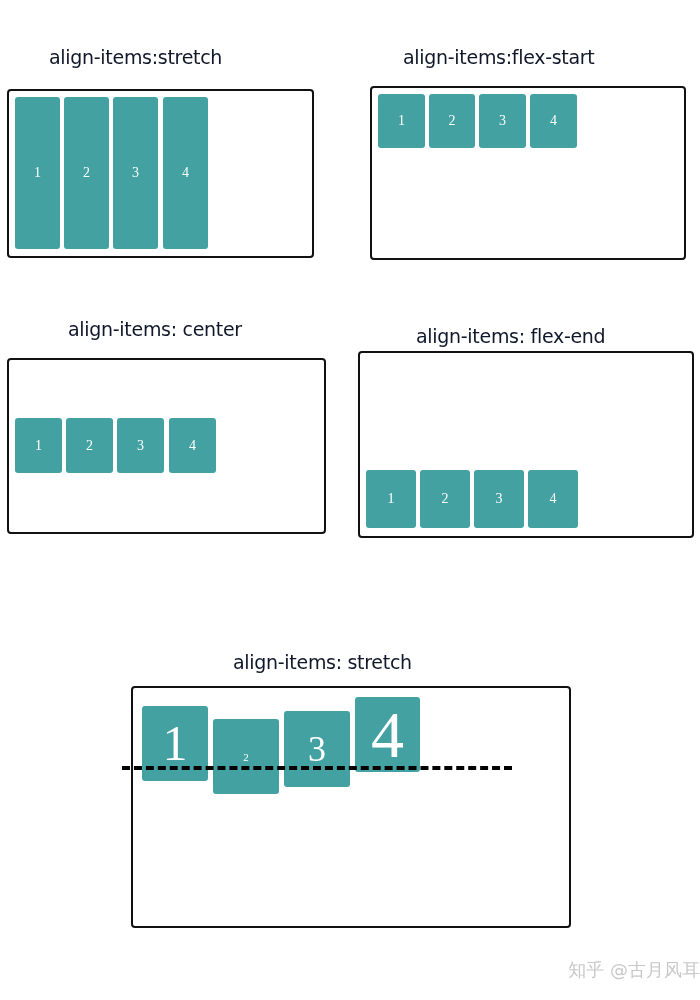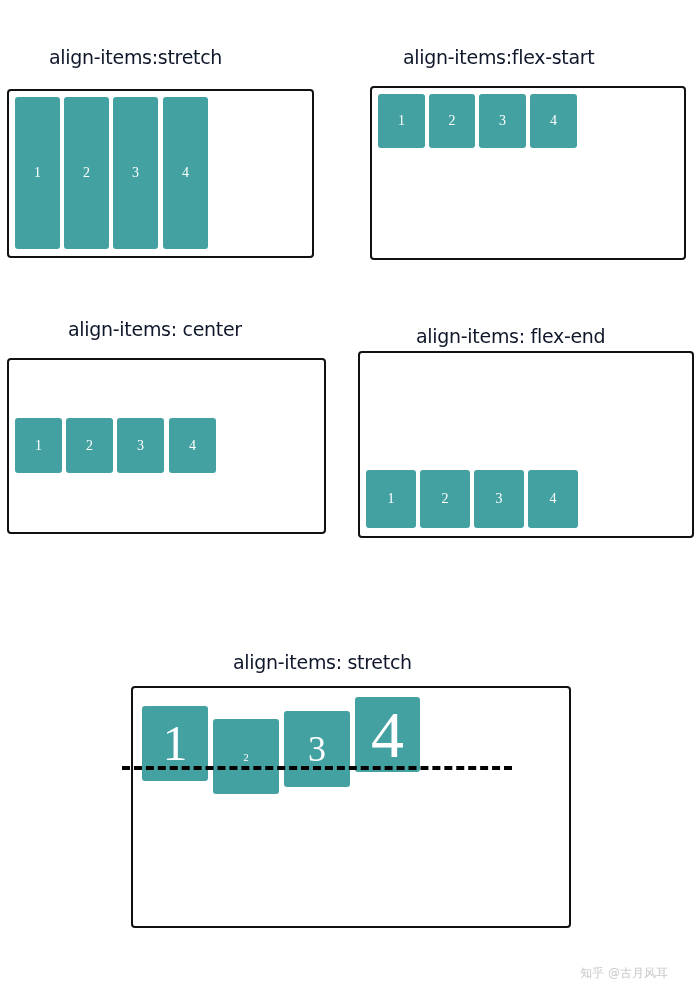--- a/index.html
+++ b/index.html
@@ -19,22 +19,22 @@
     .item {
       position: absolute; background: #44a1a1; border-radius: 3px;
       color: #ffffff; font-family: "Liberation Serif", serif;
       display: flex; align-items: center; justify-content: center;
       font-size: 14px;
     }
     .dash {
       position: absolute; height: 0; border-top: 4px dashed #000000;
     }
     .watermark {
-      position: absolute; right: 32px; bottom: 18px; color: #c8c8c8;
-      font-family: "DejaVu Sans", sans-serif; font-size: 12px; white-space: nowrap; margin-left: 8px;
+      position: absolute; right: 0; bottom: 18px; color: #c8c8c8;
+      font-family: "DejaVu Sans", sans-serif; font-size: 18px; white-space: nowrap; margin-left: 8px;
     }
   </style>
 </head>
 <body>
 
 <div class="title" style="left:49px; top:48px;">align-items:stretch</div>
 <div class="box" style="left:7px; top:89px; width:307px; height:169px;"></div>
 <div class="item" style="left:15px; top:97px; width:45px; height:152px;">1</div>
 <div class="item" style="left:64px; top:97px; width:45px; height:152px;">2</div>
 <div class="item" style="left:113px; top:97px; width:45px; height:152px;">3</div>

